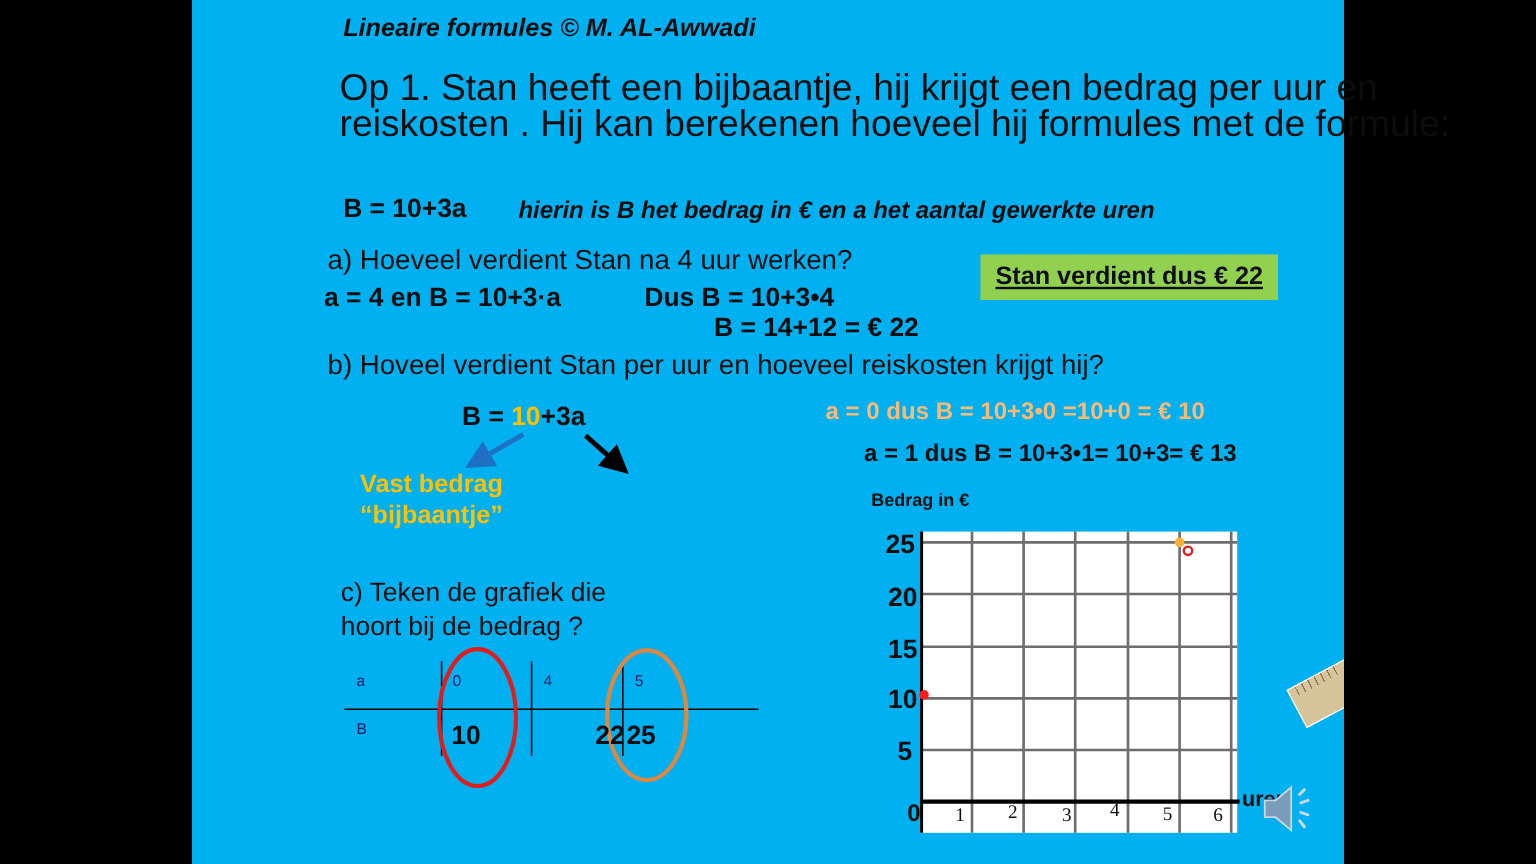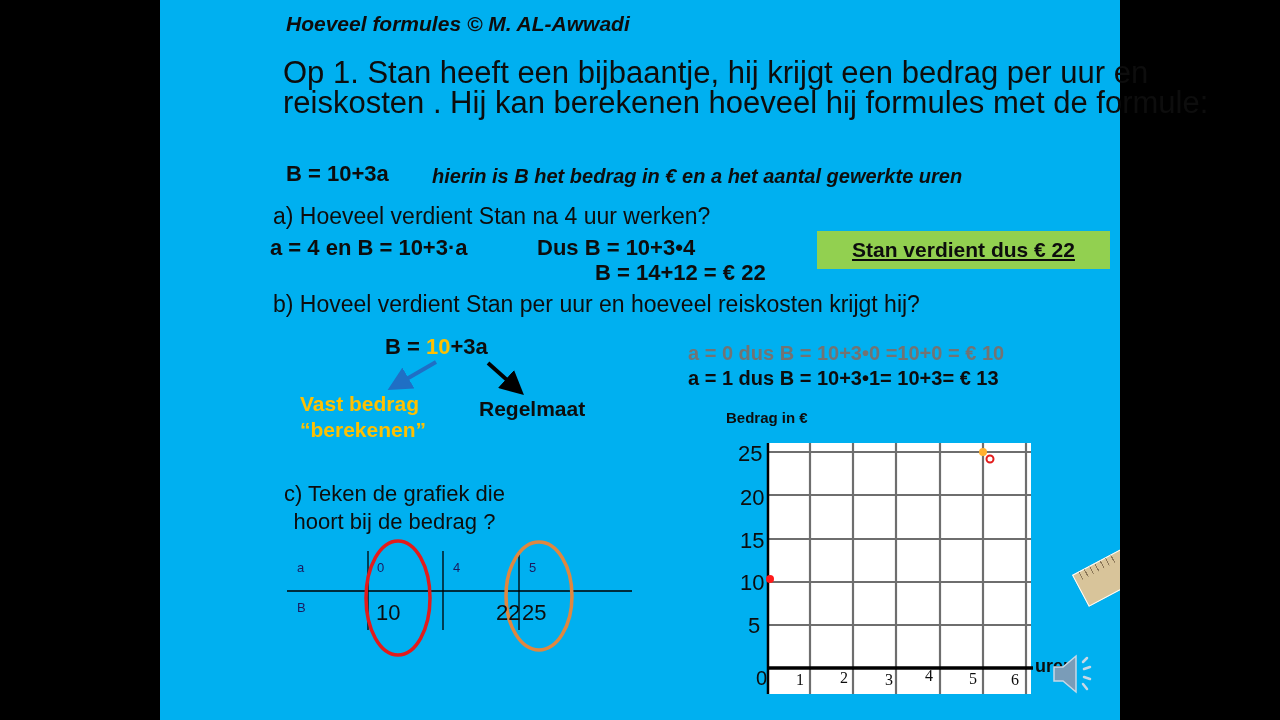--- a/index.html
+++ b/index.html
@@ -7,64 +7,63 @@
   .slide { position:absolute; left:160px; top:0; width:960px; height:720px; background:#00b0f0; }
   .t { position:absolute; white-space:nowrap; color:#0d0d0d; line-height:1; }
   .title { left:286px; top:13px; font-size:21px; font-weight:bold; font-style:italic; }
   .intro { left:283px; top:58px; font-size:31px; line-height:30px; }
   .formula { left:286px; top:163px; font-size:22px; font-weight:bold; }
   .formula-note { left:432px; top:166px; font-size:20px; font-weight:bold; font-style:italic; }
   .qa { left:273px; top:205px; font-size:23px; }
   .ans1 { left:270px; top:237px; font-size:22px; font-weight:bold; }
   .ans2 { left:537px; top:237px; font-size:22px; font-weight:bold; }
   .ans3 { left:595px; top:262px; font-size:22px; font-weight:bold; }
-  .greenbox { position:absolute; left:817px; top:231px; width:293px; height:38px; background:#92d050; display:flex; align-items:center; justify-content:center; }
+  .greenbox { position:absolute; left:817px; top:212px; width:248px; height:38px; background:#92d050; display:flex; align-items:center; justify-content:center; }
   .greenbox span { font-size:21px; font-weight:bold; text-decoration:underline; color:#0d0d0d; }
   .qb { left:273px; top:293px; font-size:23px; }
   .bform { left:385px; top:336px; font-size:22px; font-weight:bold; }
   .yellow { color:#ffc000; }
   .vast { left:300px; top:391px; font-size:21px; font-weight:bold; color:#ffc000; line-height:26px; }
   .regel { left:479px; top:396px; font-size:21px; font-weight:bold; line-height:26px; }
-  .a0 { left:688px; top:343px; font-size:20px; font-weight:bold; color:#737373; }
-  .a1 { left:688px; top:368px; font-size:20px; font-weight:bold; }
+  .a0 { left:688px; top:333px; font-size:20px; font-weight:bold; color:#fdba74; }
+  .a1 { left:720px; top:368px; font-size:20px; font-weight:bold; }
   .ylabel { left:726px; top:410px; font-size:15px; font-weight:bold; }
-  .qc { left:284px; top:480px; font-size:22px; line-height:28px;text-align:center; }
+  .qc { left:284px; top:480px; font-size:22px; line-height:28px; }
   .tsm { font-size:13px; color:#1a1a60; }
-  .tbig { font-size:22px; font-weight:normal;text-align:center; }
+  .tbig { font-size:22px; font-weight:bold;text-align:center; }
   svg { position:absolute; left:0; top:0; }
 </style>
 </head>
 <body>
 
 <div class="slide"></div>
 
-<div class="t title">Hoeveel formules © M. AL-Awwadi</div>
+<div class="t title">Lineaire formules © M. AL-Awwadi</div>
 <div class="t intro">
   <div>Op 1. Stan heeft een bijbaantje, hij krijgt een bedrag per uur en</div>
   <div>reiskosten . Hij kan berekenen hoeveel hij formules met de formule:</div>
 </div>
 <div class="t formula">B = 10+3a</div>
 <div class="t formula-note">hierin is B het  bedrag in € en a het aantal gewerkte uren</div>
 
 <div class="t qa">a) Hoeveel verdient Stan na 4 uur werken?</div>
 <div class="t ans1">a = 4 en B = 10+3·a</div>
 <div class="t ans2">Dus B = 10+3•4</div>
 <div class="t ans3">B = 14+12 = € 22</div>
 <div class="greenbox">
   <span>Stan verdient dus € 22</span>
 </div>
 
 <div class="t qb">b) Hoveel verdient Stan per uur en hoeveel reiskosten krijgt hij?</div>
 <div class="t bform"><span>B = </span><span class="yellow">10</span><span>+3a</span></div>
 <div class="t vast">
   <div>Vast bedrag</div>
-  <div>“berekenen”</div>
+  <div>“bijbaantje”</div>
 </div>
 <div class="t regel">
-  <div>Regelmaat</div>
 </div>
 <div class="t a0">a = 0 dus B = 10+3•0 =10+0 = € 10</div>
 <div class="t a1">a = 1 dus B = 10+3•1= 10+3= € 13</div>
 
 <div class="t qc">
   <div>c) Teken de grafiek die</div>
   <div>hoort bij de bedrag ?</div>
 </div>
 
 <svg width="1280" height="720">

